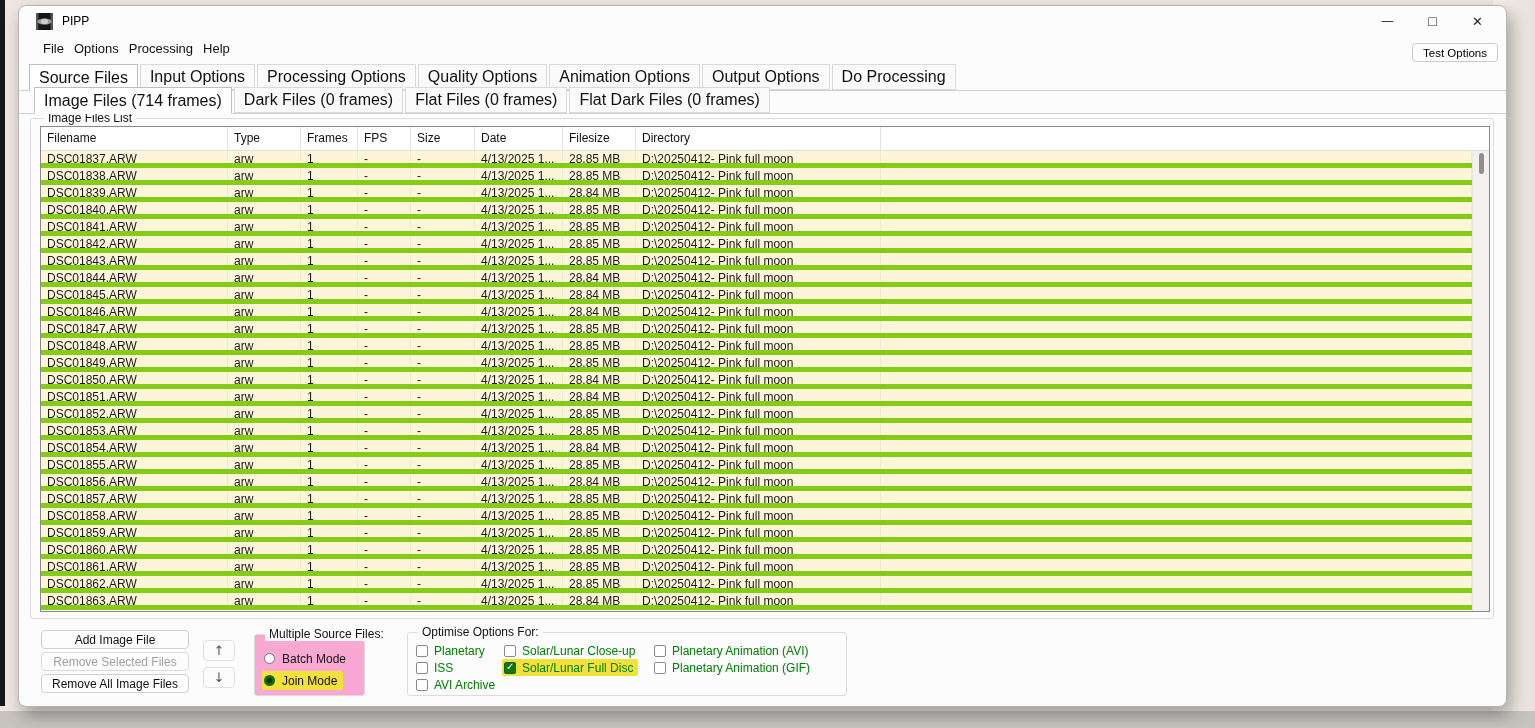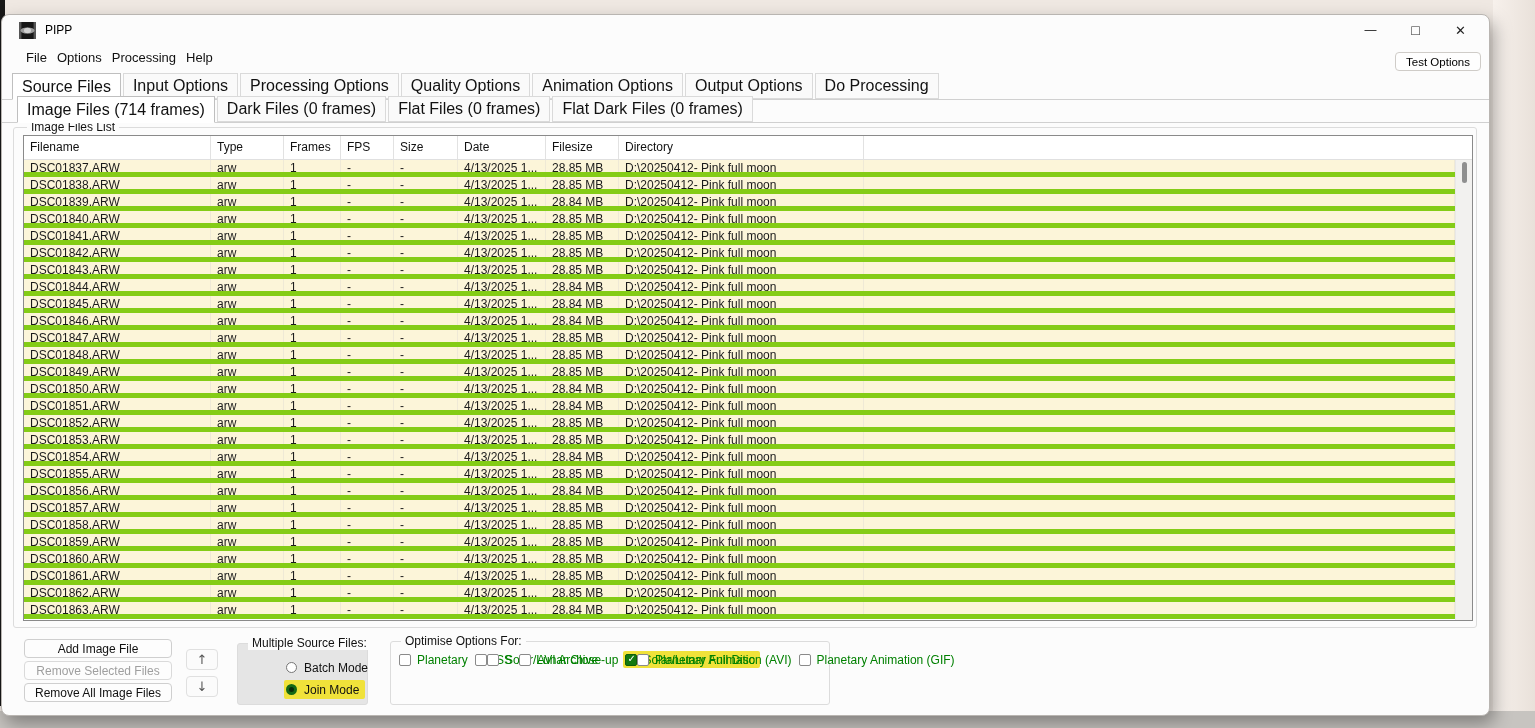--- a/index.html
+++ b/index.html
@@ -3,22 +3,22 @@
 <meta charset="utf-8">
 <style>
   * { margin:0; padding:0; box-sizing:border-box; }
   html,body { width:1535px; height:728px; overflow:hidden; }
   body { position:relative; background:#efe8e2; font-family:"Liberation Sans","DejaVu Sans",sans-serif; color:#111; }
 
   .bg-left  { position:absolute; left:0; top:0; width:5px; height:706px; background:#181818; z-index:0; }
   .bg-right { position:absolute; right:0; top:0; width:42px; height:100%; background:linear-gradient(90deg,#f7f1ec,#e9e1da); z-index:0; }
   .bg-bottom{ position:absolute; left:0; bottom:0; width:100%; height:17px; background:#c7c4c0; z-index:0; }
 
-  .window { position:absolute; left:1px; top:5px; width:1489px; height:702px; background:#fcfcfc;
-            border:1px solid #b9b5b1; border-radius:8px; box-shadow:4px 8px 18px rgba(0,0,0,.35); z-index:2;margin-top:9px; }
+  .window { position:absolute; left:18px; top:5px; width:1489px; height:702px; background:#fcfcfc;
+            border:1px solid #b9b5b1; border-radius:8px; box-shadow:4px 8px 18px rgba(0,0,0,.35); z-index:2; }
 
   
   .titlebar { height:30px; display:flex; align-items:center; padding-left:17px; }
   .app-icon { width:17px; height:17px; margin-right:9px; flex:none; }
   .title-text { font-size:12px; color:#000; }
   .win-controls { margin-left:auto; display:flex; height:30px; margin-right:6px; }
   .wc { width:45px; display:flex; align-items:center; justify-content:center; color:#222; cursor:default; }
   .wc-min   { font-size:12px; }
   .wc-max   { font-size:14px; }
   .wc-close { font-size:13px; }
@@ -63,32 +63,32 @@
   
   .pbtn { position:absolute; left:22px; width:148px; height:19px; background:#fdfdfd; border:1px solid #cfcfcf;
           border-radius:4px; font-size:12px; color:#111; font-family:"Liberation Sans","DejaVu Sans",sans-serif; }
   .pbtn.disabled { color:#9f9f9f; border-color:#dadada; }
   #btn-add { top:624px; } #btn-remove-sel { top:646px; } #btn-remove-all { top:668px; }
 
   .abtn { position:absolute; left:184px; width:32px; height:21px; background:#fbfbfb; border:1px solid #e0e0e0;
           border-radius:4px; font-size:13px; color:#555; font-family:"DejaVu Sans",sans-serif; }
   #btn-up { top:634px; } #btn-down { top:661px; }
 
-  .msf-group { left:235px; top:628px; width:131px; height:62px; background:#e5e5e5;padding-left:39px; }
+  .msf-group { left:235px; top:628px; width:111px; height:62px; background:#f9a8d4; }
   .msf-rows { padding:14px 0 0 7px; display:flex; flex-direction:column; gap:3px; }
   .opt-row { display:flex; align-items:center; height:19px; width:max-content; padding:1px 6px 1px 2px; border-radius:2px; }
   .opt-row.hl { background:#f0e23a; }
 
   .radio { width:11px; height:11px; border-radius:50%; border:1px solid #767676; background:#fff; flex:none; }
   .radio.selected { border:3px solid #156915; background:#0a2c0a; }
   .rlabel { margin-left:7px; font-size:12px; color:#111; white-space:nowrap; }
 
   .opt-group { left:388px; top:626px; width:440px; height:64px; background:#fcfcfc; }
   .optcols { display:flex; padding:9px 0 0 6px; gap:4px; }
-  .optcol { display:flex; gap:0px; }
+  .optcol { display:flex; flex-direction:column; gap:0px; }
   .optcol1 { width:84px; } .optcol2 { width:146px; } .optcol3 { width:190px; }
   .cb-row { display:flex; align-items:center; height:17px; width:max-content; padding:0 5px 0 2px; border-radius:2px; }
   .cb-row.hl { background:#f0e23a; }
   .cb { width:12px; height:12px; border:1px solid #8a8a8a; border-radius:2px; background:#fff; flex:none;
         position:relative; }
   .cb.checked { background:#12790f; border-color:#0e5e0c; }
   .cb.checked::after { content:"✓"; position:absolute; left:1px; top:-2px; font-size:10px; color:#fff; }
   .clabel { margin-left:6px; font-size:12px; color:#008000; white-space:nowrap; }
 </style>
 </head>

